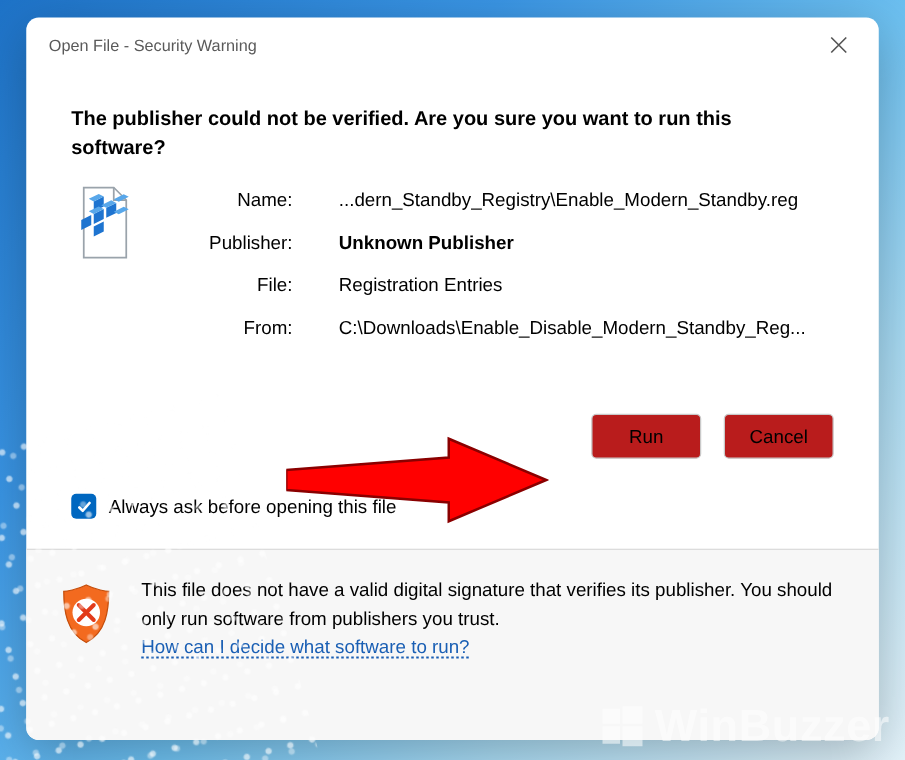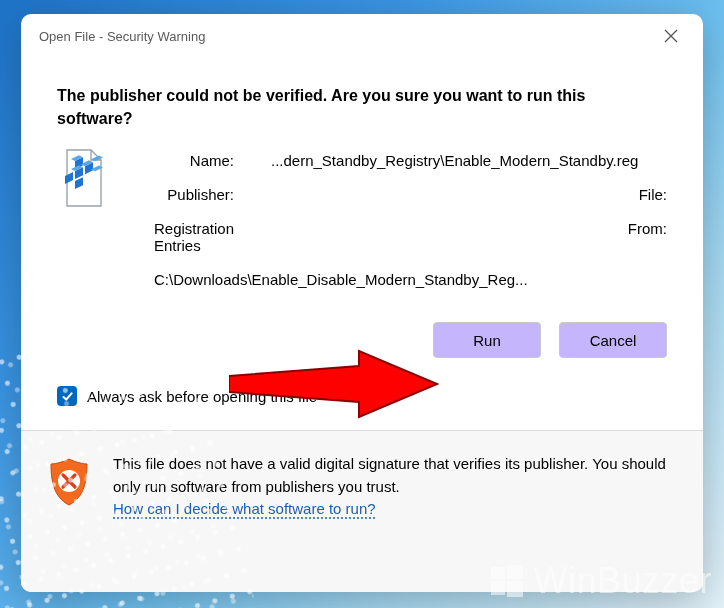--- a/index.html
+++ b/index.html
@@ -25,21 +25,21 @@
       radial-gradient(circle at 30% 70%, rgba(255,255,255,.6) 0 2px, transparent 3px) 0 0/18px 22px,
       radial-gradient(circle at 60% 40%, rgba(255,255,255,.4) 0 2px, transparent 3px) 6px 10px/22px 26px;
     transform: rotate(-15deg);
     filter: blur(.3px);
     pointer-events:none;
   }
   .watermark {
     position:absolute;
     right:12px; bottom:6px;
     font-size:36px;
-    font-weight:400;
+    font-weight:700;
     color:rgba(255,255,255,.55);
     letter-spacing:.5px;
     display:flex;
     align-items:center;
     gap:6px;
     pointer-events:none;
   }
   .watermark .wb-icon{
     width:40px; height:40px;
     display:inline-block;
@@ -99,27 +99,28 @@
   }
   .lbl { text-align: right; color:#000; }
   .val { color:#000;margin-left:20px; }
   .val.bold { font-weight:700; }
 
   .button-row {
     display:flex; justify-content:flex-end; gap:18px;
     padding: 34px 36px 0 36px;
   }
   .btn {
-    width: 108px; height: 36px;
-    background:#c4b5fd;
+    width: 88px; height: 36px;
+    background:#b91c1c;
     border:1px solid #c9c9c9;
     border-radius:4px;
     font: inherit;
     color:#000;
     cursor:pointer;
+    margin-top:26px;
   }
 
   .arrow {
     position:absolute;
     left: 208px; top: 335px;
     width: 210px; height: 70px;
     pointer-events:none;
   }
 
   .always {
@@ -201,20 +202,21 @@
                 <rect x="10" y="20" width="8" height="4" transform="skewY(-26) skewX(45) translate(0,-4)"></rect>
               </g>
             </g>
           </svg>
         </div>
 
         <div class="lbl">Name:</div>
         <div class="val">...dern_Standby_Registry\Enable_Modern_Standby.reg</div>
 
         <div class="lbl">Publisher:</div>
+        <div class="val bold">Unknown Publisher</div>
 
         <div class="lbl">File:</div>
         <div class="val">Registration Entries</div>
 
         <div class="lbl">From:</div>
         <div class="val">C:\Downloads\Enable_Disable_Modern_Standby_Reg...</div>
       </div>
     </div>
 
     <div class="button-row">

